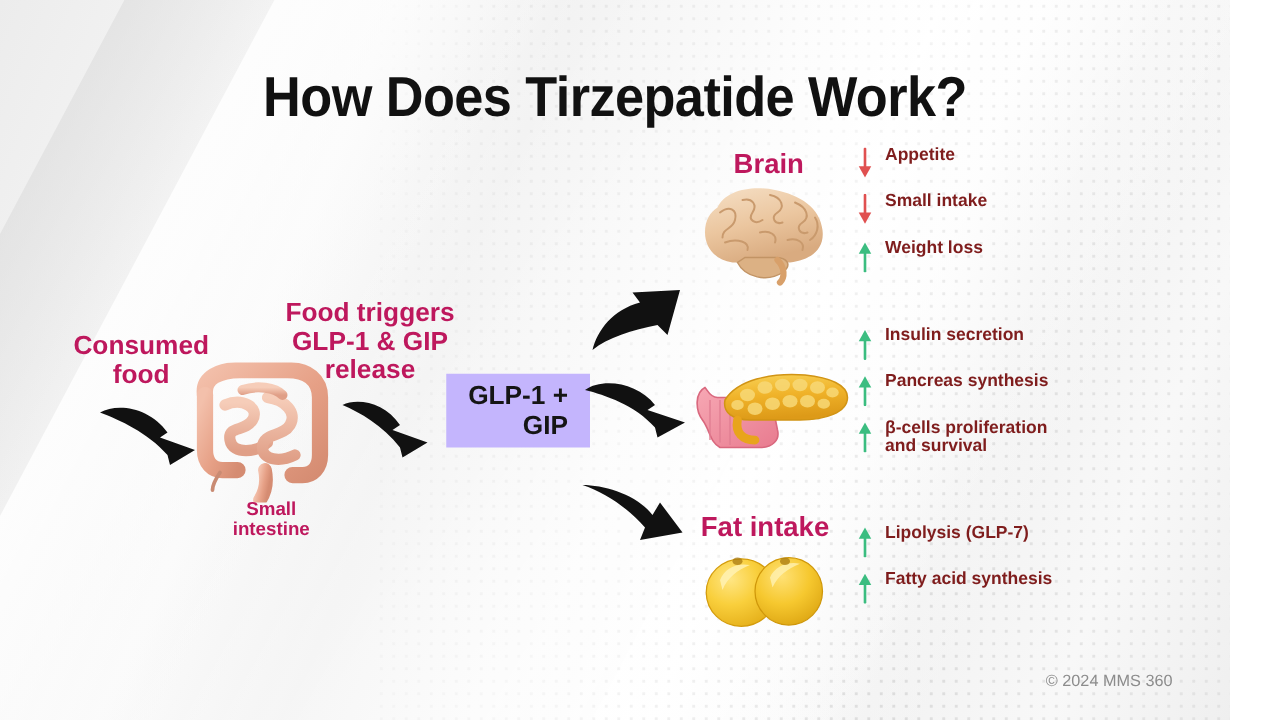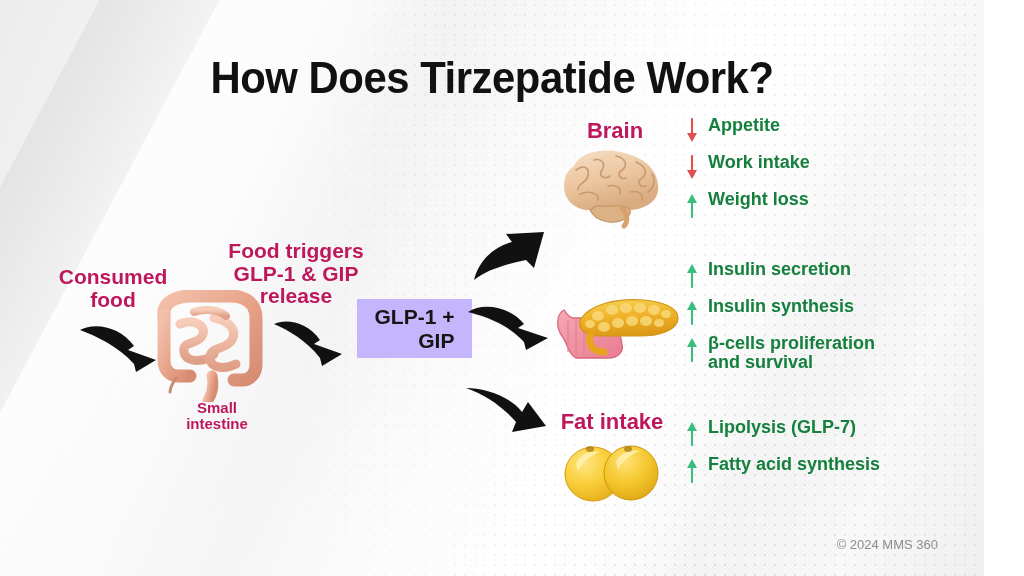--- a/index.html
+++ b/index.html
@@ -104,23 +104,23 @@
     align-items: flex-start;
     margin-bottom: 9px;
   }
   .effect-arrow {
     width: 20px;
     flex: 0 0 20px;
     margin-right: 6px;
     margin-top: 2px;
   }
   .effect-text {
-    font-size: 18px;
+    font-size: 14px;
     font-weight: 700;
-    color: #15803d;
+    color: #7f1d1d;
     line-height: 1.08;
     white-space: pre-line;
   }
   #brain-effects    { left: 682px; top: 116px; }
   #pancreas-effects { left: 682px; top: 260px; }
   #fat-effects      { left: 682px; top: 418px; }
 
   
   .organ { position: absolute; }
   #intestine-art { left: 150px; top: 290px; width: 120px; height: 112px; }
@@ -253,21 +253,21 @@
         <path d="M10,1 L10,18" stroke="#e05050" stroke-width="2.1" stroke-linecap="round" fill="none"></path>
         <path d="M10,24 L5,15 L15,15 Z" fill="#e05050"></path>
       </svg>
       <span class="effect-text">Appetite</span>
     </div>
     <div class="effect-row">
       <svg class="effect-arrow" viewBox="0 0 20 26">
         <path d="M10,1 L10,18" stroke="#e05050" stroke-width="2.1" stroke-linecap="round" fill="none"></path>
         <path d="M10,24 L5,15 L15,15 Z" fill="#e05050"></path>
       </svg>
-      <span class="effect-text">Work intake</span>
+      <span class="effect-text">Small intake</span>
     </div>
     <div class="effect-row">
       <svg class="effect-arrow" viewBox="0 0 20 26">
         <path d="M10,25 L10,8" stroke="#3bbd80" stroke-width="2.1" stroke-linecap="round" fill="none"></path>
         <path d="M10,2 L5,11 L15,11 Z" fill="#3bbd80"></path>
       </svg>
       <span class="effect-text">Weight loss</span>
     </div>
   </div>
 
@@ -315,21 +315,21 @@
         <path d="M10,25 L10,8" stroke="#3bbd80" stroke-width="2.1" stroke-linecap="round" fill="none"></path>
         <path d="M10,2 L5,11 L15,11 Z" fill="#3bbd80"></path>
       </svg>
       <span class="effect-text">Insulin secretion</span>
     </div>
     <div class="effect-row">
       <svg class="effect-arrow" viewBox="0 0 20 26">
         <path d="M10,25 L10,8" stroke="#3bbd80" stroke-width="2.1" stroke-linecap="round" fill="none"></path>
         <path d="M10,2 L5,11 L15,11 Z" fill="#3bbd80"></path>
       </svg>
-      <span class="effect-text">Insulin synthesis</span>
+      <span class="effect-text">Pancreas synthesis</span>
     </div>
     <div class="effect-row">
       <svg class="effect-arrow" viewBox="0 0 20 26">
         <path d="M10,25 L10,8" stroke="#3bbd80" stroke-width="2.1" stroke-linecap="round" fill="none"></path>
         <path d="M10,2 L5,11 L15,11 Z" fill="#3bbd80"></path>
       </svg>
       <span class="effect-text">β-cells proliferation
 and survival</span>
     </div>
   </div>

